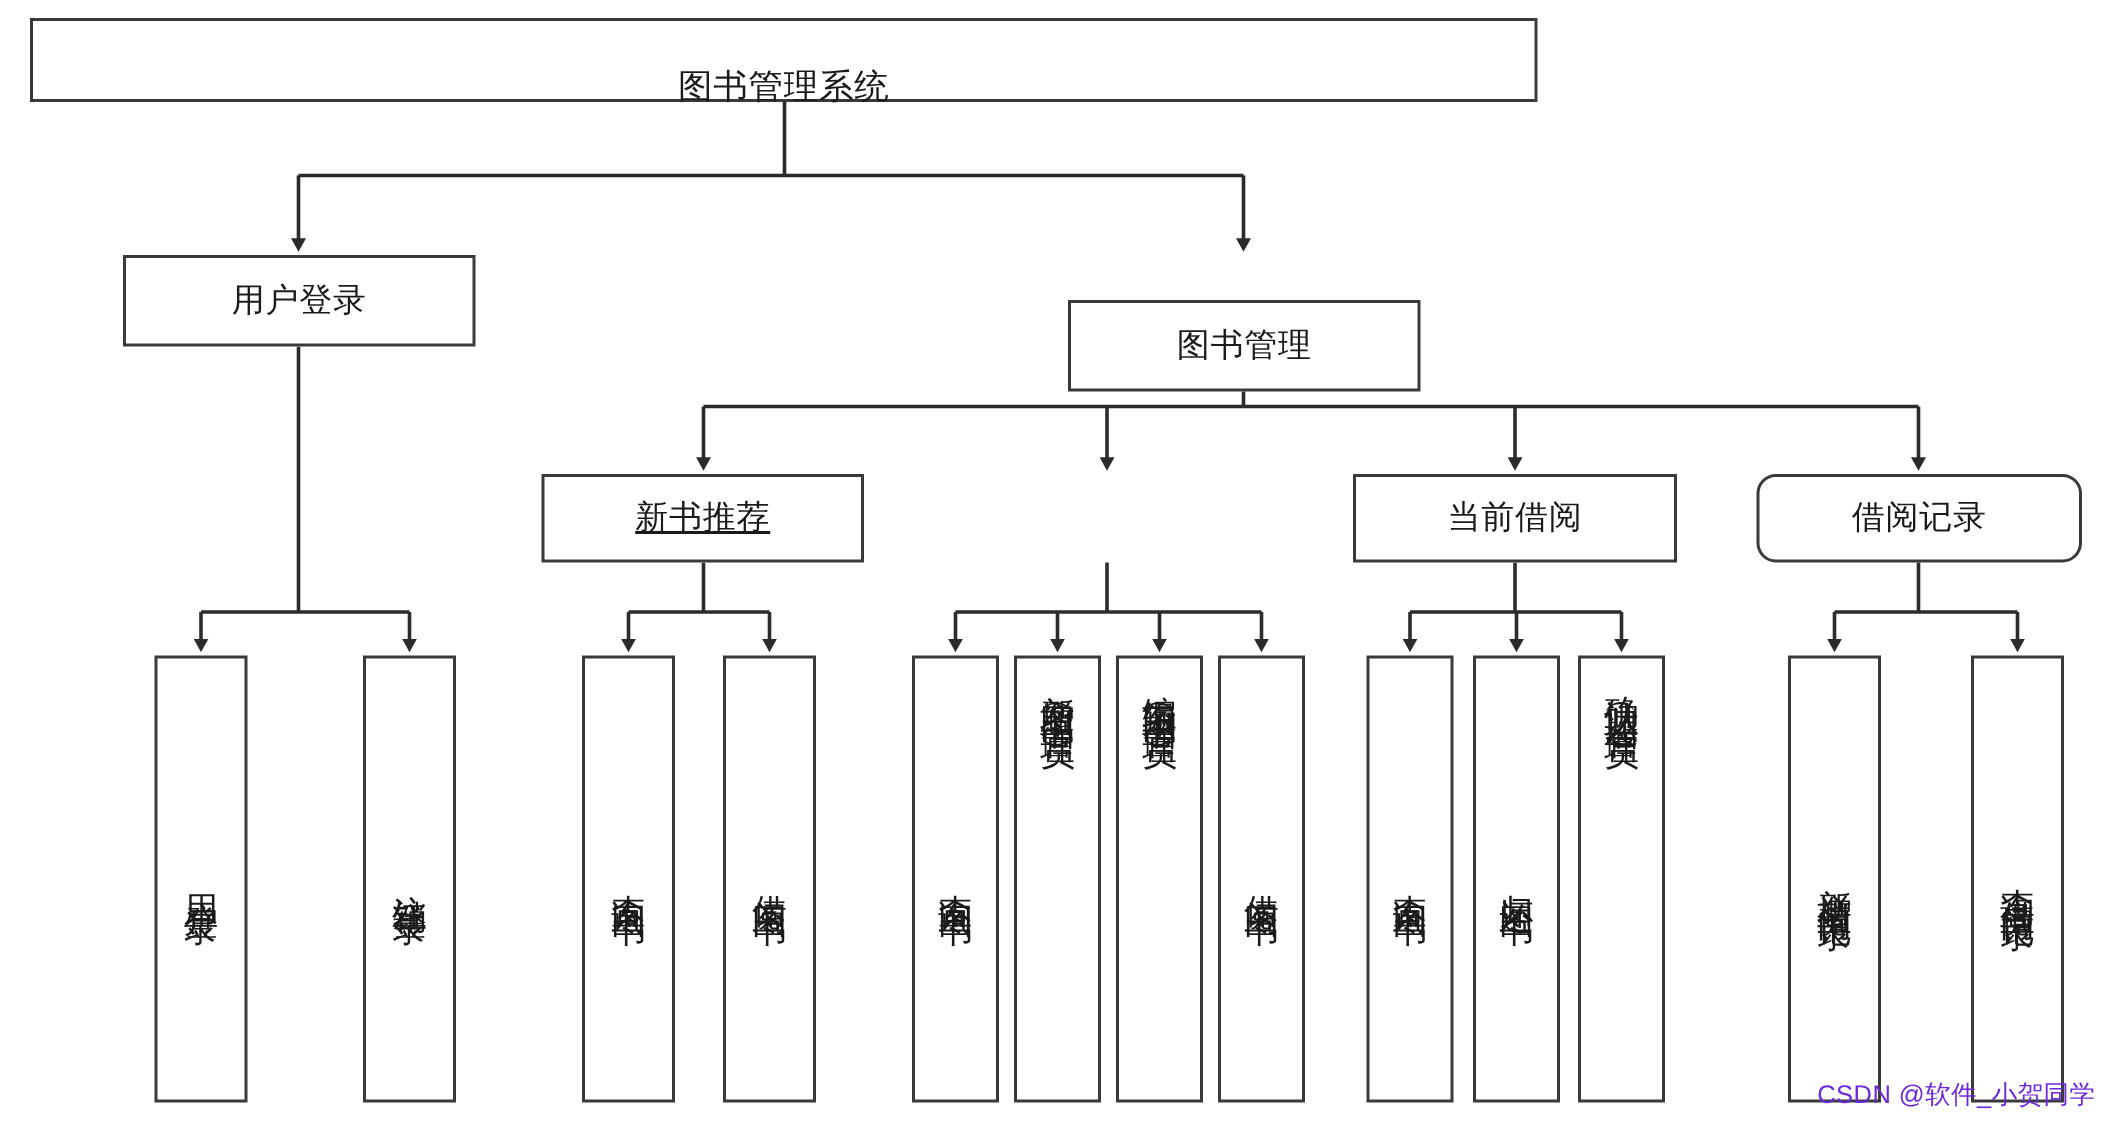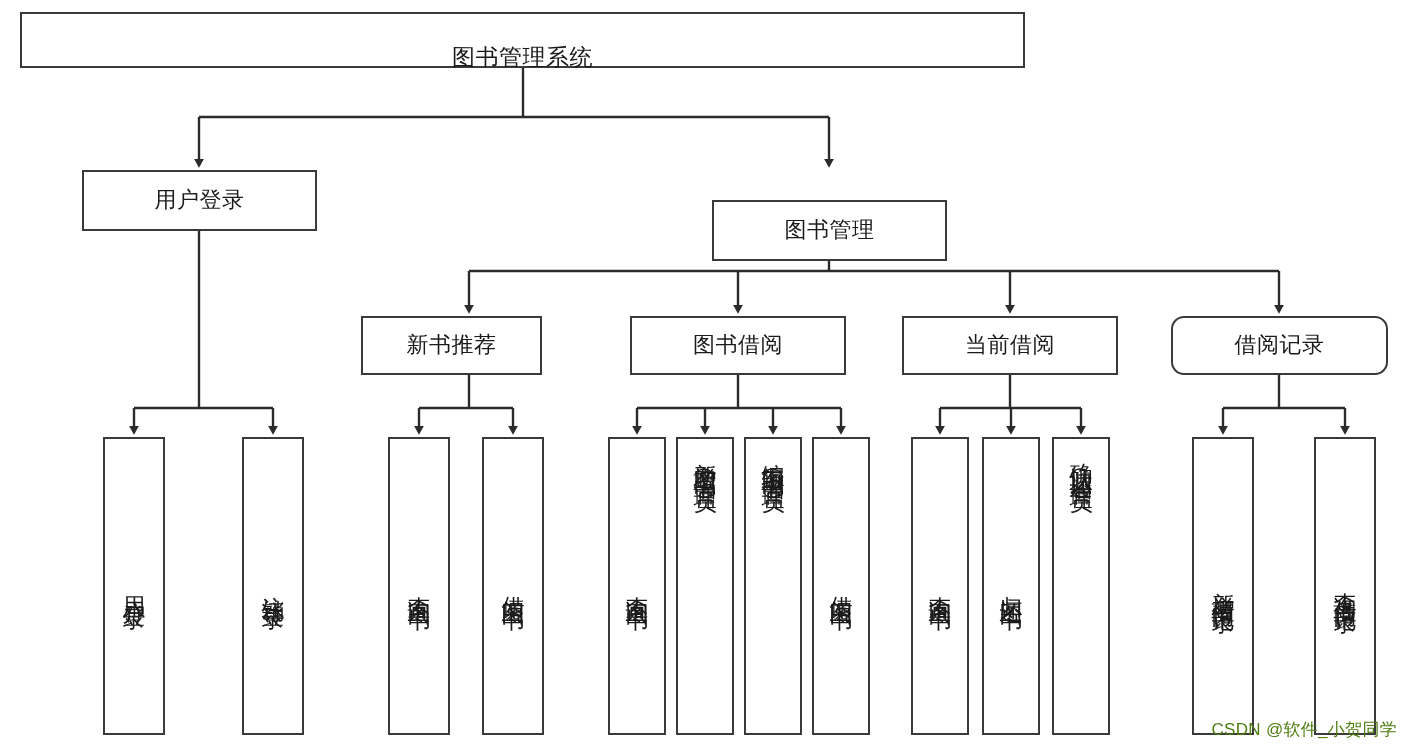--- a/index.html
+++ b/index.html
@@ -64,21 +64,21 @@
     white-space: nowrap;
   }
   .node.leaf.centered {
     align-items: center;
   }
   .watermark {
     position: absolute;
     right: 8px;
     bottom: 6px;
     font-size: 17px;
-    color: #4d7c0f;
+    color: #6d28d9;
     white-space: nowrap;
     letter-spacing: 0.3px;
   }
 </style>
 </head>
 <body>
 
 <div id="chart-root">
 
   <svg class="edges" viewBox="0 0 1405 747" xmlns="http://www.w3.org/2000/svg">
@@ -128,25 +128,22 @@
     <span class="label">图书管理系统</span>
   </div>
 
   <div class="node horiz" id="node-l2-0" style="left: 82px; top: 170px; width: 235px; height: 61px;">
     <span class="label">用户登录</span>
   </div>
   <div class="node horiz" id="node-l2-1" style="left: 712px; top: 170px; width: 235px; height: 61px; margin-top: 30px;">
     <span class="label">图书管理</span>
   </div>
 
-  <div class="node horiz" id="node-l3-0" style="left: 361px; top: 316px; width: 181px; height: 59px;">
+  <div class="node horiz" id="node-l3-0" style="left: 361px; top: 316px; width: 215px; height: 59px; text-decoration: underline;">
     <span class="label">新书推荐</span>
-  </div>
-  <div class="node horiz" id="node-l3-1" style="left: 630px; top: 316px; width: 216px; height: 59px;">
-    <span class="label">图书借阅</span>
   </div>
   <div class="node horiz" id="node-l3-2" style="left: 902px; top: 316px; width: 216px; height: 59px;">
     <span class="label">当前借阅</span>
   </div>
   <div class="node horiz" id="node-l3-3" style="left: 1171px; top: 316px; width: 217px; height: 59px; border-radius: 13px;">
     <span class="label">借阅记录</span>
   </div>
 
   <div class="node leaf centered" id="node-leaf-0" style="left: 103px; top: 437px; width: 62px; height: 298px;">
     <span class="label">用户登录</span>

